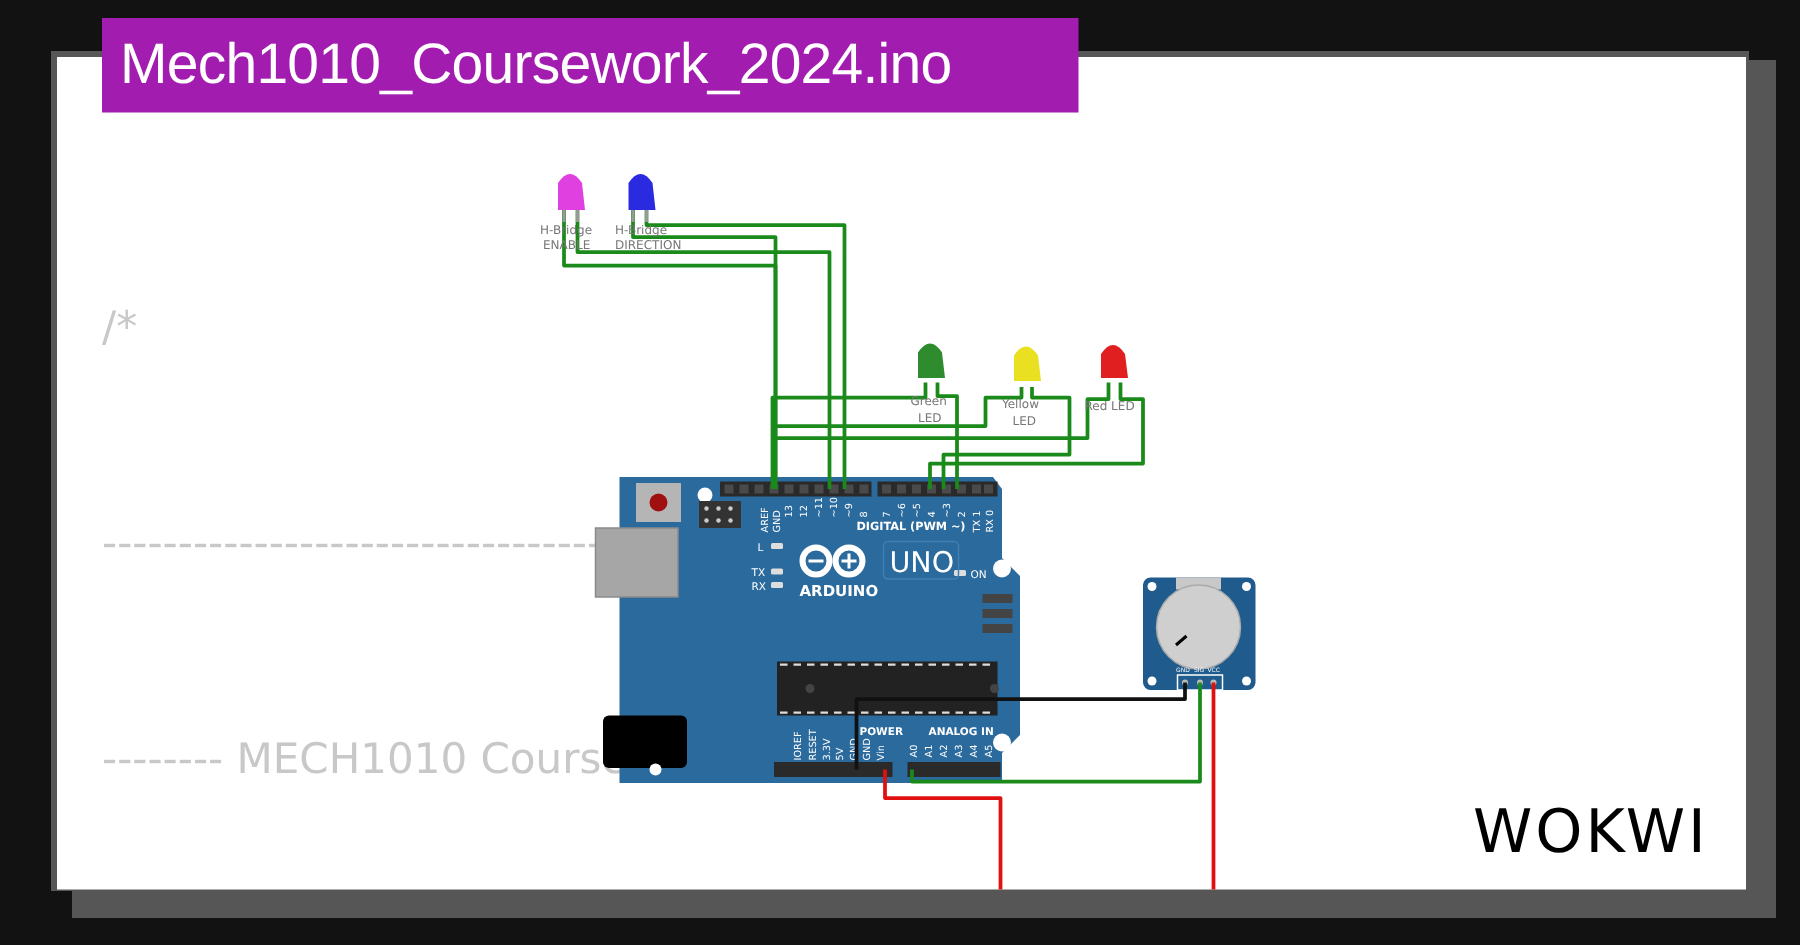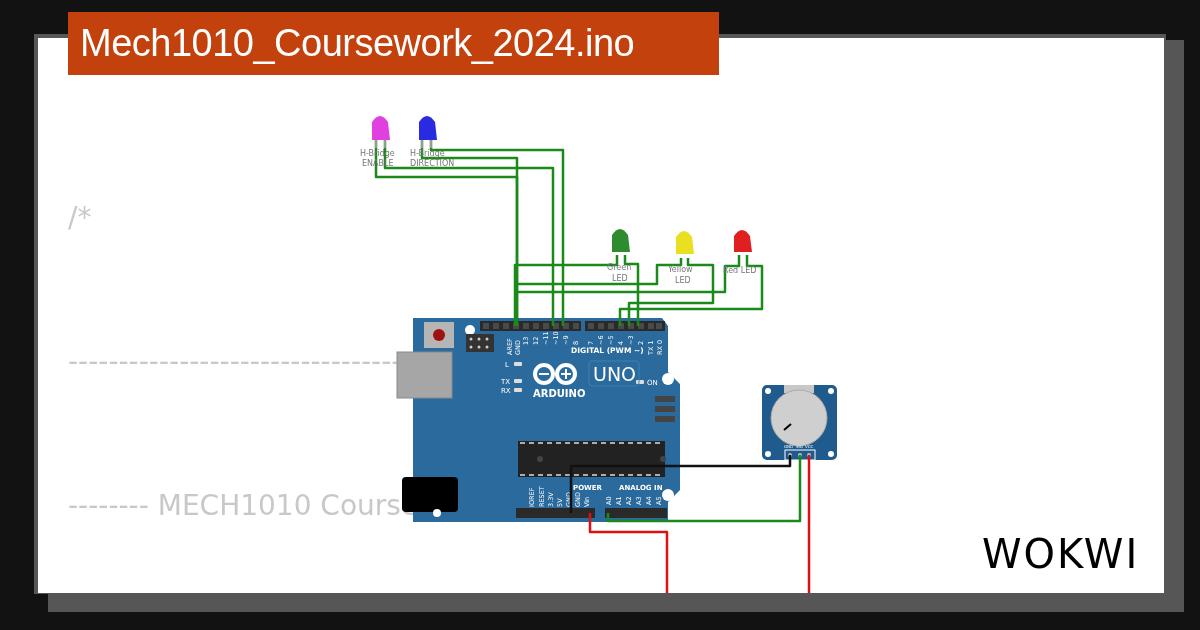--- a/index.html
+++ b/index.html
@@ -1,20 +1,20 @@
 <!DOCTYPE html>
 <html><head>
 <meta charset="utf-8">
 <style>
   html, body { margin:0; padding:0; }
   body { width:1200px; height:630px; background:#121212; position:relative; overflow:hidden; font-family:"DejaVu Sans", sans-serif; }
   .shadow-card { position:absolute; left:48px; top:40px; width:1136px; height:572px; background:#565656; }
   .card { position:absolute; left:34px; top:34px; width:1132px; height:560px; background:#575757; }
   .card-inner { position:absolute; left:38px; top:38px; width:1126px; height:555px; background:#ffffff; overflow:hidden; }
-  .title-tab { position:absolute; left:68px; top:12px; height:63px; width:651px; background:#c2410c; color:#fff; font-family:"Liberation Sans", sans-serif; font-size:38px; line-height:63px; padding-left:12px; box-sizing:border-box; letter-spacing:-0.5px; white-space:nowrap; }
+  .title-tab { position:absolute; left:68px; top:12px; height:63px; width:651px; background:#a21caf; color:#fff; font-family:"Liberation Sans", sans-serif; font-size:38px; line-height:63px; padding-left:12px; box-sizing:border-box; letter-spacing:-0.5px; white-space:nowrap; }
   .code { position:absolute; left:30px; top:60px; font-family:"DejaVu Sans", sans-serif; color:#c8c8c8; font-size:28px; line-height:48px; white-space:pre; }
   .code .line { height:48px; }
   svg.circuit { position:absolute; left:0; top:0; }
   .wokwi { position:absolute; left:978px; top:526px; width:176px; height:52px; }
 </style>
 </head>
 <body>
 
 <div class="shadow-card"></div>
 <div class="card"></div>

